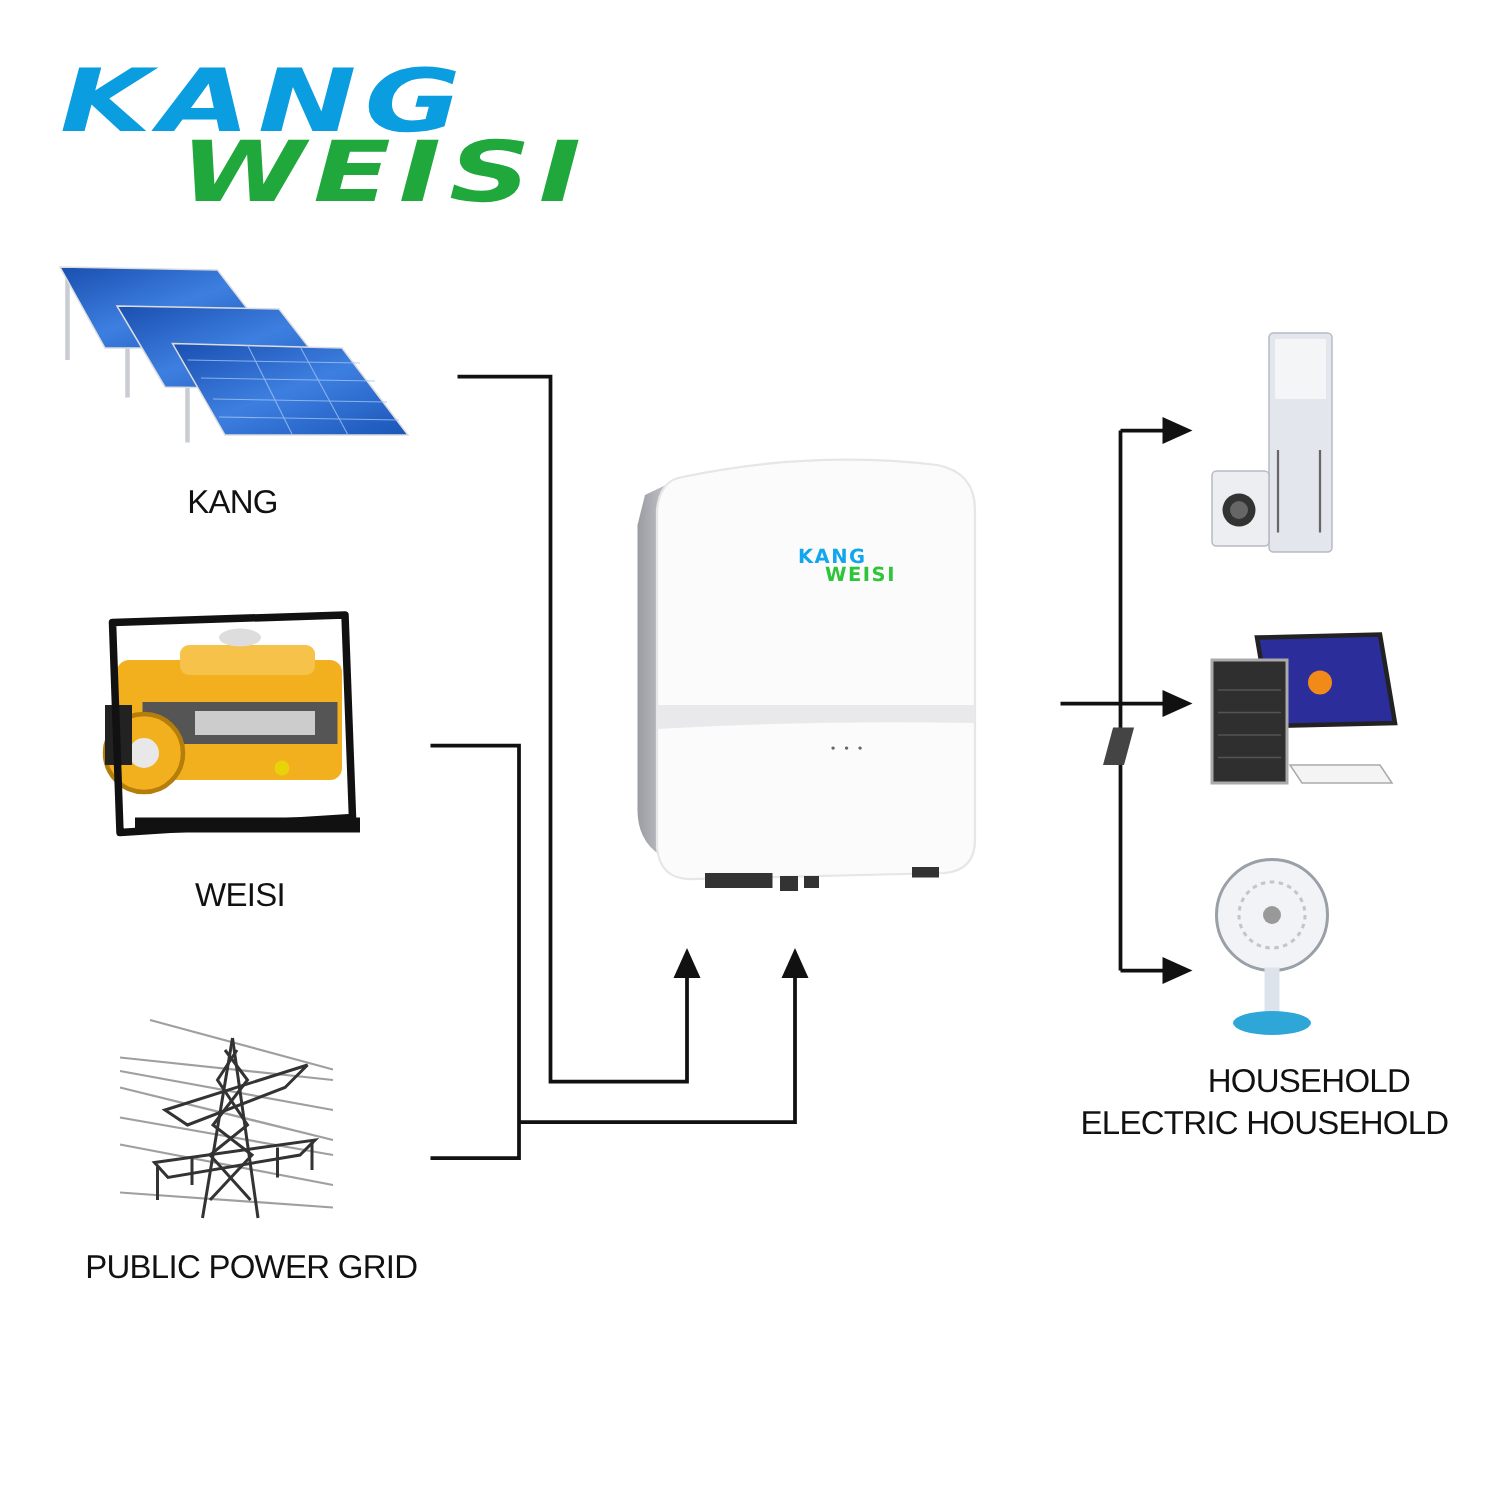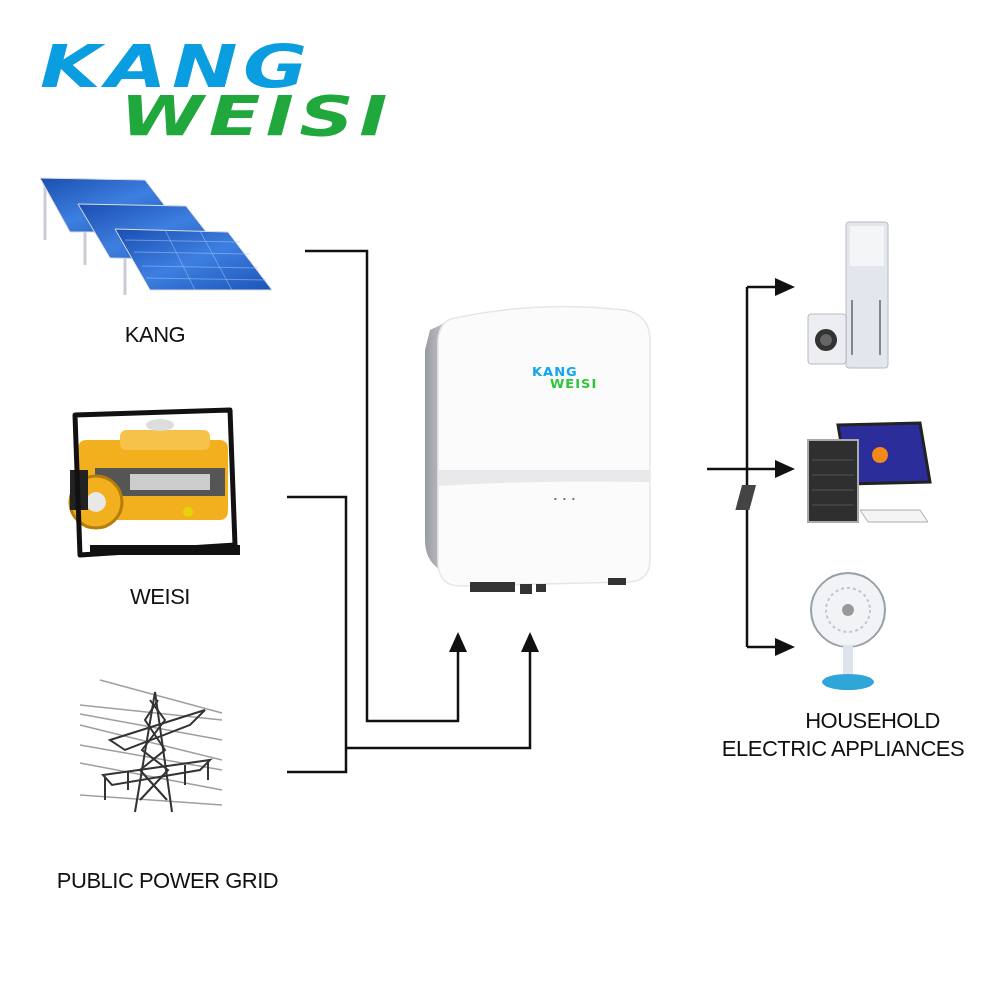--- a/index.html
+++ b/index.html
@@ -107,21 +107,21 @@
       <path d="M140 800 L168 770 L142 750 L165 720 L150 700"></path>
       <path d="M167 800 L140 770 L165 750 L145 720 L158 700"></path>
       <path d="M110 740 L205 710 L190 725 L125 750 Z"></path>
       <path d="M103 775 L210 760 L200 770 L112 785 Z"></path>
       <line x1="105" y1="778" x2="105" y2="800"></line>
       <line x1="128" y1="772" x2="128" y2="790"></line>
       <line x1="185" y1="765" x2="185" y2="785"></line>
       <line x1="208" y1="762" x2="208" y2="780"></line>
     </g>
   </svg>
-  <div class="label" style="left:55px; top:832px; width:225px;margin-top:36px;">PUBLIC POWER GRID</div>
+  <div class="label" style="left:55px; top:832px; width:225px;">PUBLIC POWER GRID</div>
 </div>
 
 <div>
   <svg width="1000" height="1000">
     <defs>
       <linearGradient id="side" x1="0" y1="0" x2="1" y2="0">
         <stop offset="0" stop-color="#9a9ca3"></stop>
         <stop offset="1" stop-color="#d6d8dc"></stop>
       </linearGradient>
     </defs>
@@ -164,14 +164,14 @@
     </g>
   </svg>
   <svg width="1000" height="1000">
     <circle cx="848" cy="610" r="37" fill="#f1f3f6" stroke="#9aa0a8" stroke-width="2"></circle>
     <circle cx="848" cy="610" r="22" fill="none" stroke="#c2c6cc" stroke-width="2" stroke-dasharray="3 3"></circle>
     <circle cx="848" cy="610" r="6" fill="#999"></circle>
     <rect x="843" y="645" width="10" height="30" fill="#dde3ea"></rect>
     <ellipse cx="848" cy="682" rx="26" ry="8" fill="#2ea6d8"></ellipse>
   </svg>
   <div class="label" style="left:740px; top:708px; width:200px;text-align:right;">HOUSEHOLD</div>
-  <div class="label" style="left:718px; top:736px; width:250px;">ELECTRIC APPLIANCES</div>
+  <div class="label" style="left:718px; top:736px; width:250px;">ELECTRIC HOUSEHOLD</div>
 </div>
 
 </body></html>

